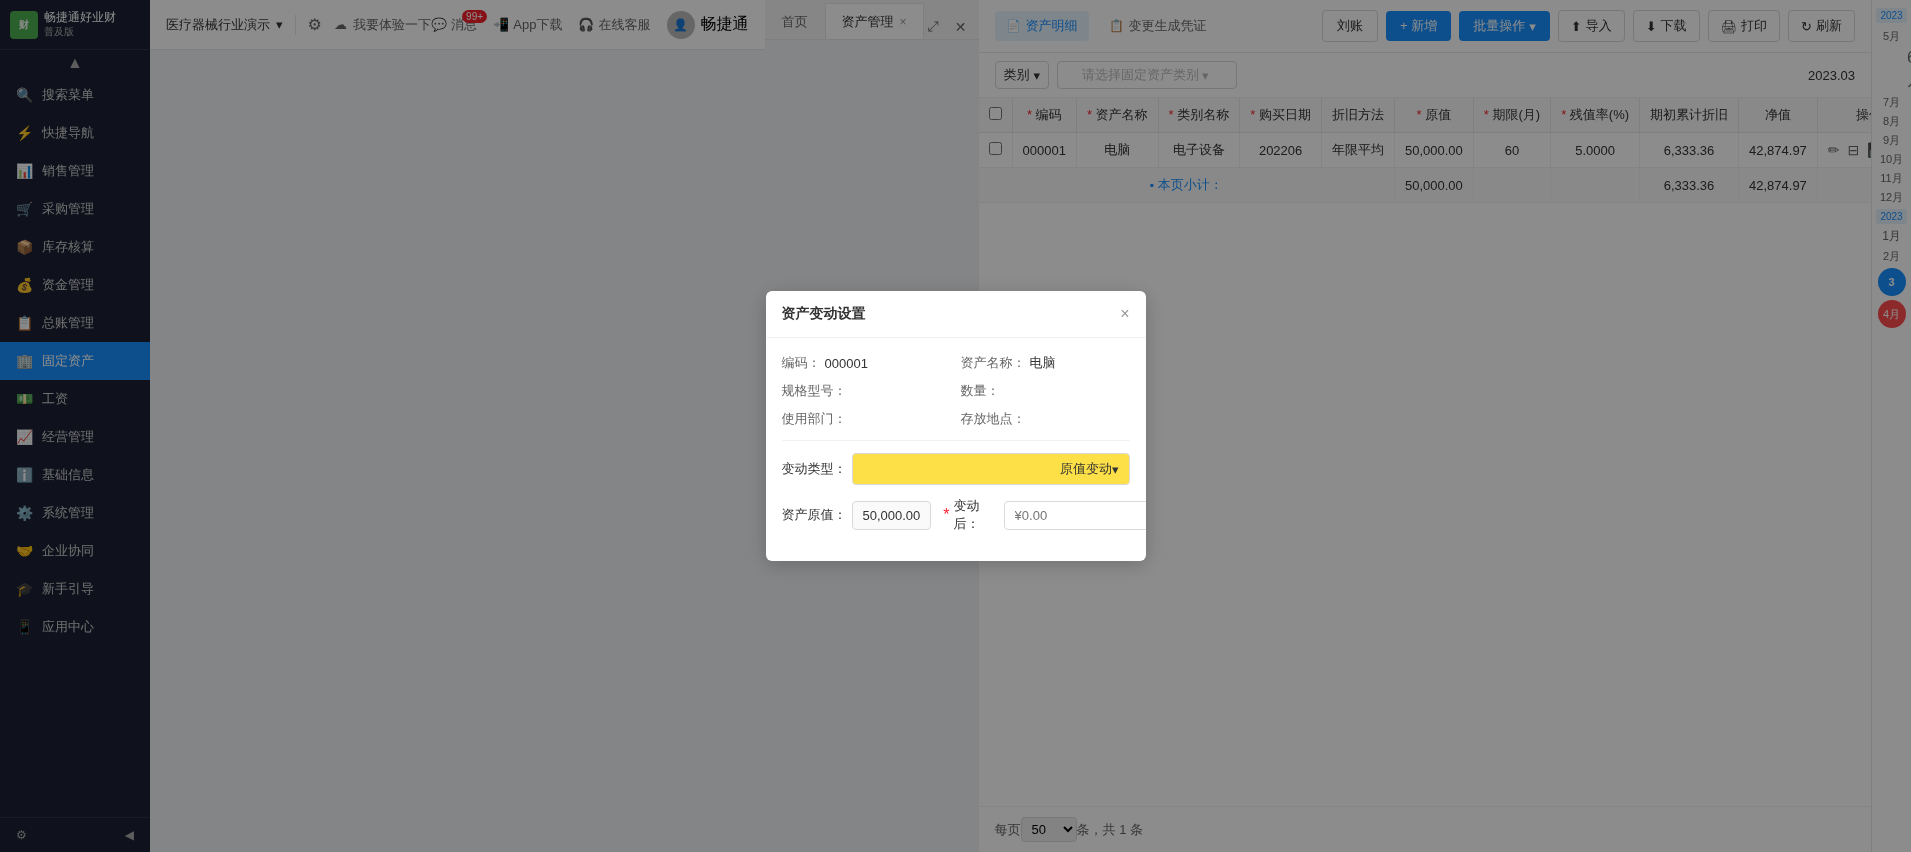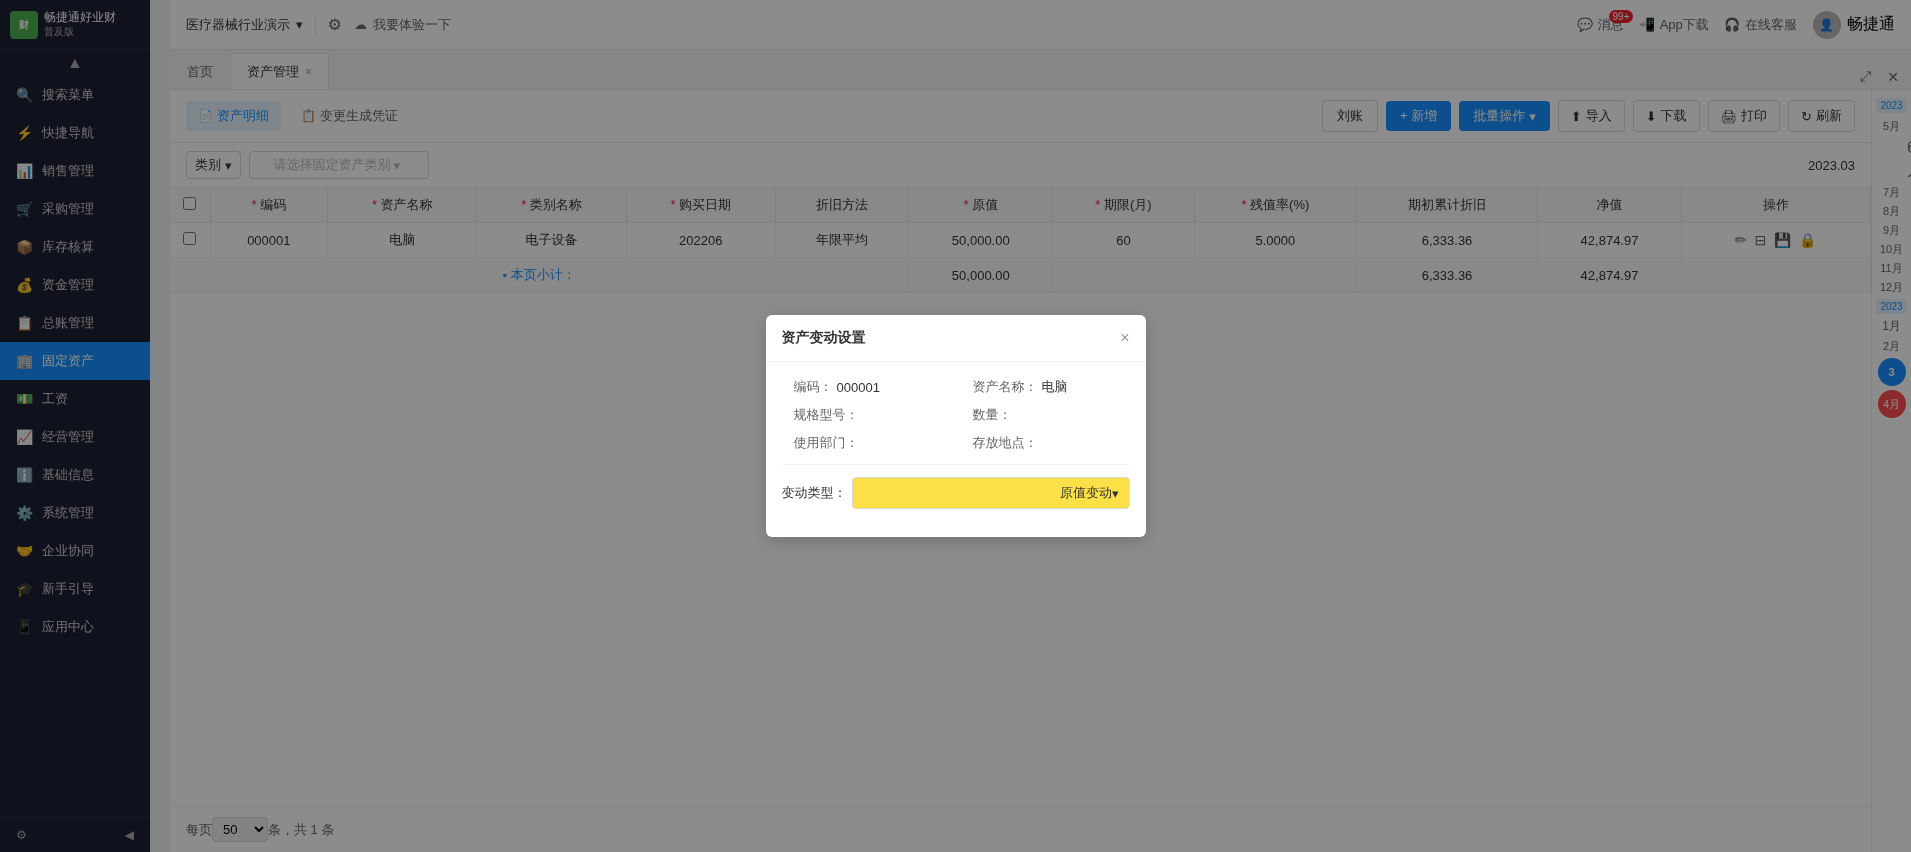--- a/index.html
+++ b/index.html
@@ -77,24 +77,23 @@
       justify-content: space-between;
       padding: 10px 16px;
       color: #aaa;
       font-size: 12px;
     }
 
     
     .main-area {
       flex: 1;
       display: flex;
-      flex-direction: column;
+      flex-direction: row;
       height: 852px;
       overflow: hidden;
-      padding-left: 20px;
     }
 
     
     .topbar {
       height: 50px;
       background: #fff;
       display: flex;
       align-items: center;
       padding: 0 16px;
       border-bottom: 1px solid #e8e8e8;
@@ -476,21 +475,20 @@
     }
     .modal-info-item {
       display: flex;
       align-items: center;
       font-size: 13px;
       color: #333;
     }
     .modal-info-label {
       color: #666;
       margin-right: 4px;
-      margin-left: 12px;
     }
     .modal-divider {
       height: 1px;
       background: #f0f0f0;
       margin-bottom: 12px;
     }
     .modal-form-row {
       display: flex;
       align-items: center;
       margin-bottom: 12px;
@@ -869,15 +867,22 @@
       <div class="modal-divider"></div>
 
       <div class="modal-form-row">
         <span class="modal-form-label">变动类型：</span>
         <div class="modal-select">
           <span>原值变动</span>
           <span>▾</span>
         </div>
       </div>
 
+      <div class="modal-form-row">
+        <span class="modal-form-label">资产原值：</span>
+        <div class="modal-input-readonly" style="margin-right:12px;">50,000.00</div>
+        <span style="color:#f5222d;margin-right:4px;">*</span>
+        <span class="modal-form-label" style="width:50px;">变动后：</span>
+        <input class="modal-input" type="text" placeholder="¥0.00" style="">
+      </div>
     </div>
   </div>
 </div>
 
 </body></html>

